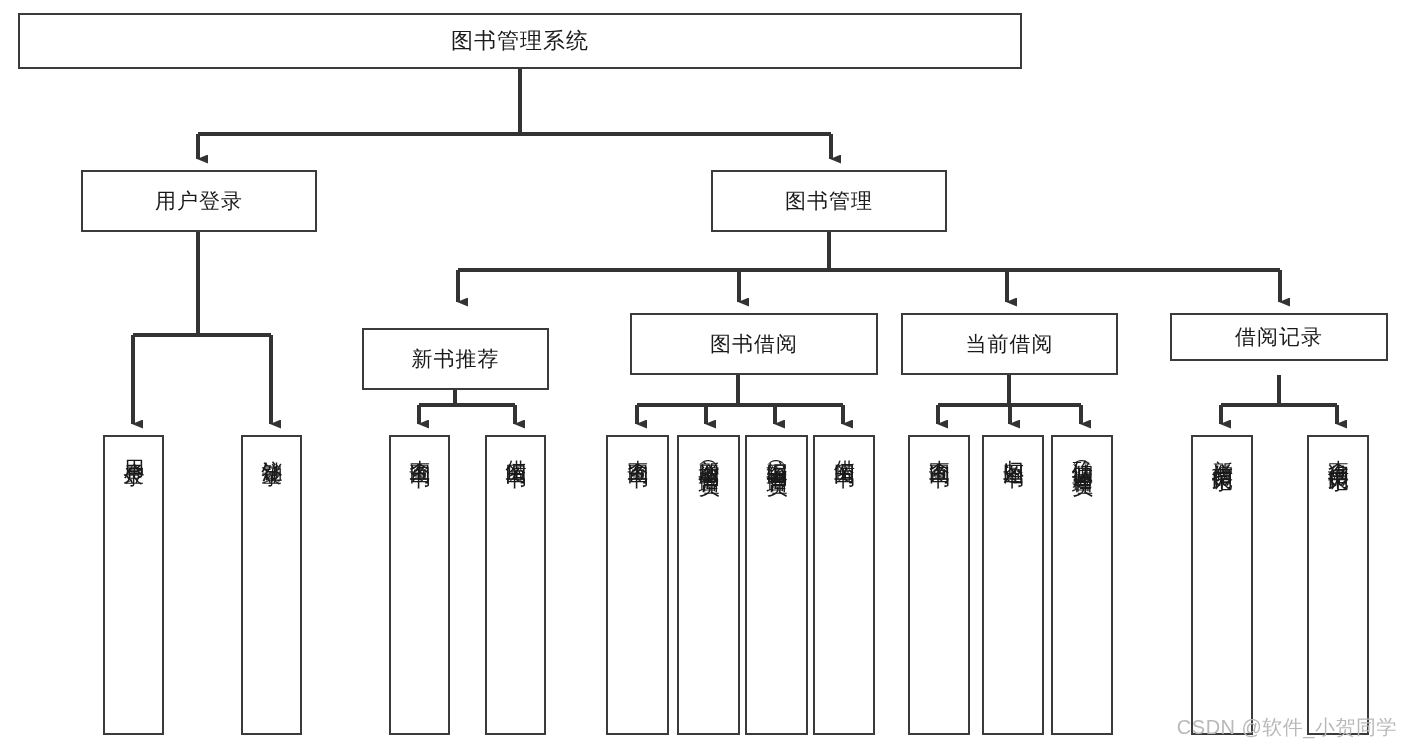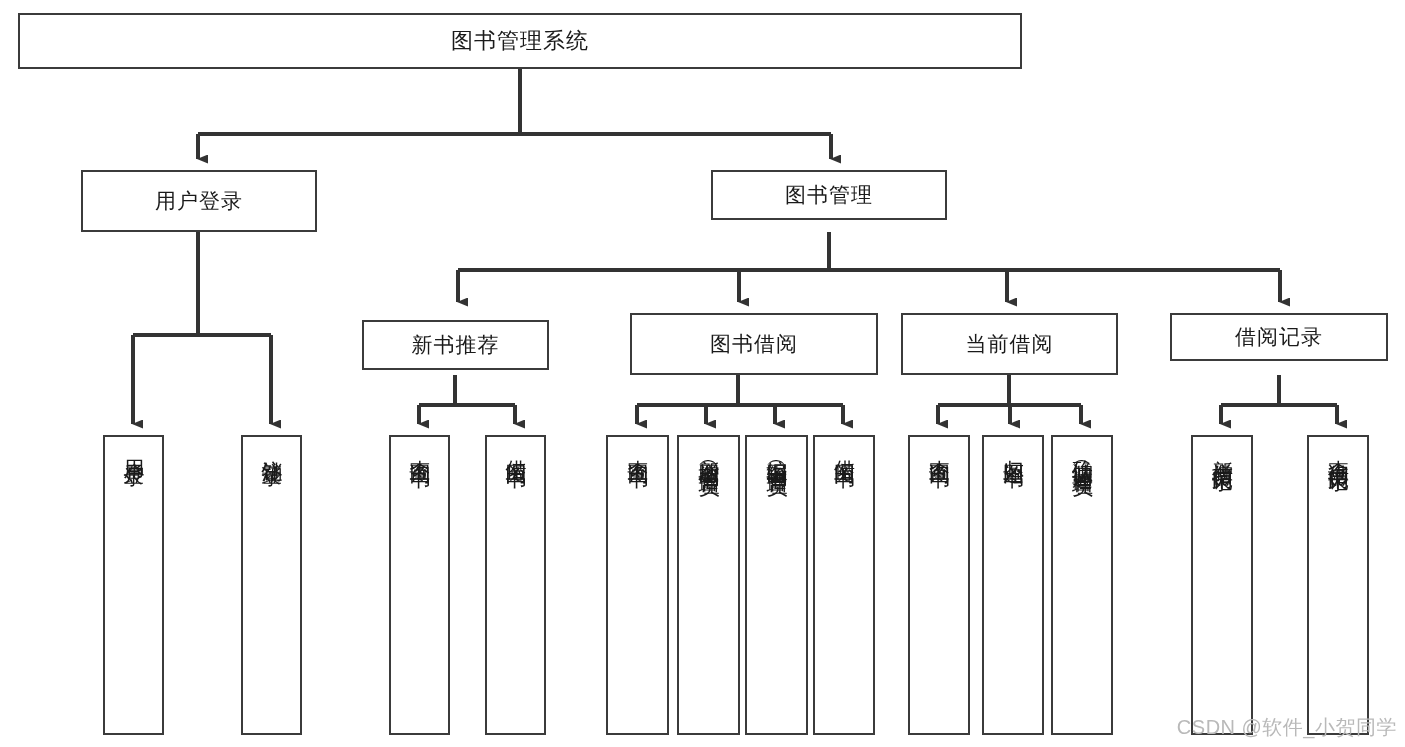--- a/index.html
+++ b/index.html
@@ -122,25 +122,25 @@
     </g>
   </svg>
 
   <div class="node h root" id="node-root" style="left: 18px; top: 13px; width: 1004px; height: 56px;">
     <span>图书管理系统</span>
   </div>
 
   <div class="node h" id="node-l2-0" style="left: 81px; top: 170px; width: 236px; height: 62px;">
     <span>用户登录</span>
   </div>
-  <div class="node h" id="node-l2-1" style="left: 711px; top: 170px; width: 236px; height: 50px;">
+  <div class="node h" id="node-l2-1" style="left: 711px; top: 170px; width: 236px; height: 62px;">
     <span>图书管理</span>
   </div>
 
-  <div class="node h" id="node-l3-0" style="left: 362px; top: 320px; width: 187px; height: 50px;">
+  <div class="node h" id="node-l3-0" style="left: 362px; top: 328px; width: 187px; height: 62px;">
     <span>新书推荐</span>
   </div>
   <div class="node h" id="node-l3-1" style="left: 630px; top: 313px; width: 248px; height: 62px;">
     <span>图书借阅</span>
   </div>
   <div class="node h" id="node-l3-2" style="left: 901px; top: 313px; width: 217px; height: 62px;">
     <span>当前借阅</span>
   </div>
   <div class="node h" id="node-l3-3" style="left: 1170px; top: 313px; width: 218px; height: 48px;">
     <span>借阅记录</span>

